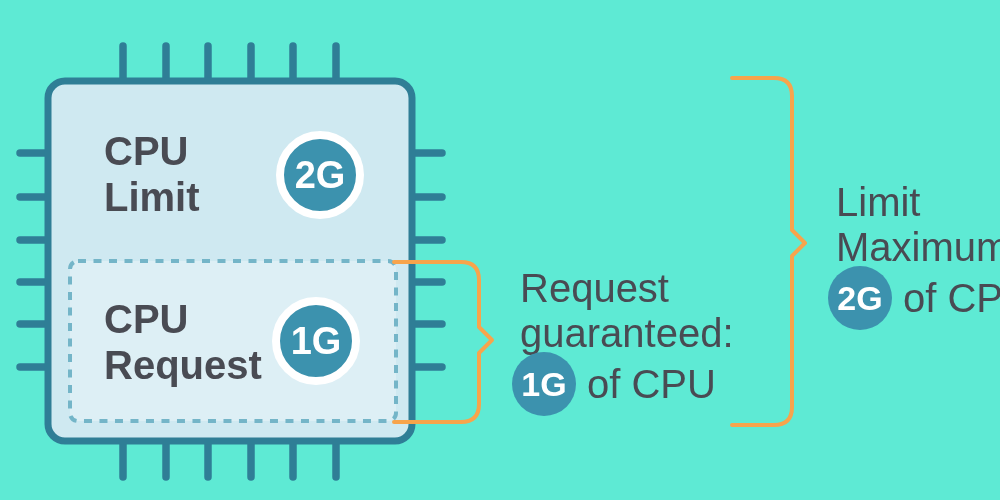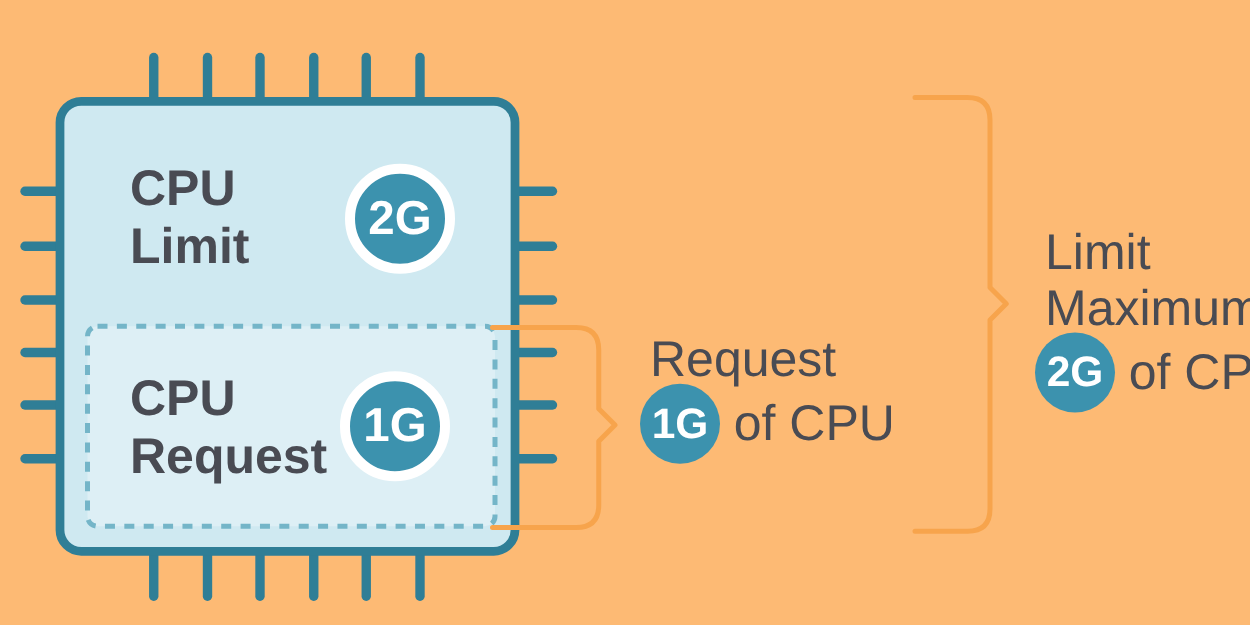--- a/index.html
+++ b/index.html
@@ -6,21 +6,21 @@
     margin: 0;
     padding: 0;
     background: #ffffff;
     font-family: "Liberation Sans", "DejaVu Sans", sans-serif;
   }
   .canvas {
     position: relative;
     width: 1000px;
     height: 500px;
     overflow: hidden;
-    background: #fdba74;
+    background: #5eead4;
     text-decoration: underline;
   }
   .canvas svg { position: absolute; left: 0; top: 0; }
 
   .chip-label {
     position: absolute;
     color: #494b53;
     font-size: 40px;
     font-weight: bold;
     line-height: 46px;
@@ -127,20 +127,21 @@
 
   <div class="chip-label" style="left:104px; top:296px">
     <div>CPU</div>
     <div>Request</div>
   </div>
 
   <div class="badge ring" style="left:272px; top:297px">1G</div>
 
   <div class="note" style="left:512px; top:266px">
     <div class="note-line">Request</div>
+    <div class="note-line">guaranteed:</div>
     <div class="note-line3">
       <span class="badge inline-badge">1G</span>
       <span>of CPU</span>
     </div>
   </div>
 
   <div class="note" style="left:828px; top:180px">
     <div class="note-line">Limit</div>
     <div class="note-line">Maximum:</div>
     <div class="note-line3">

